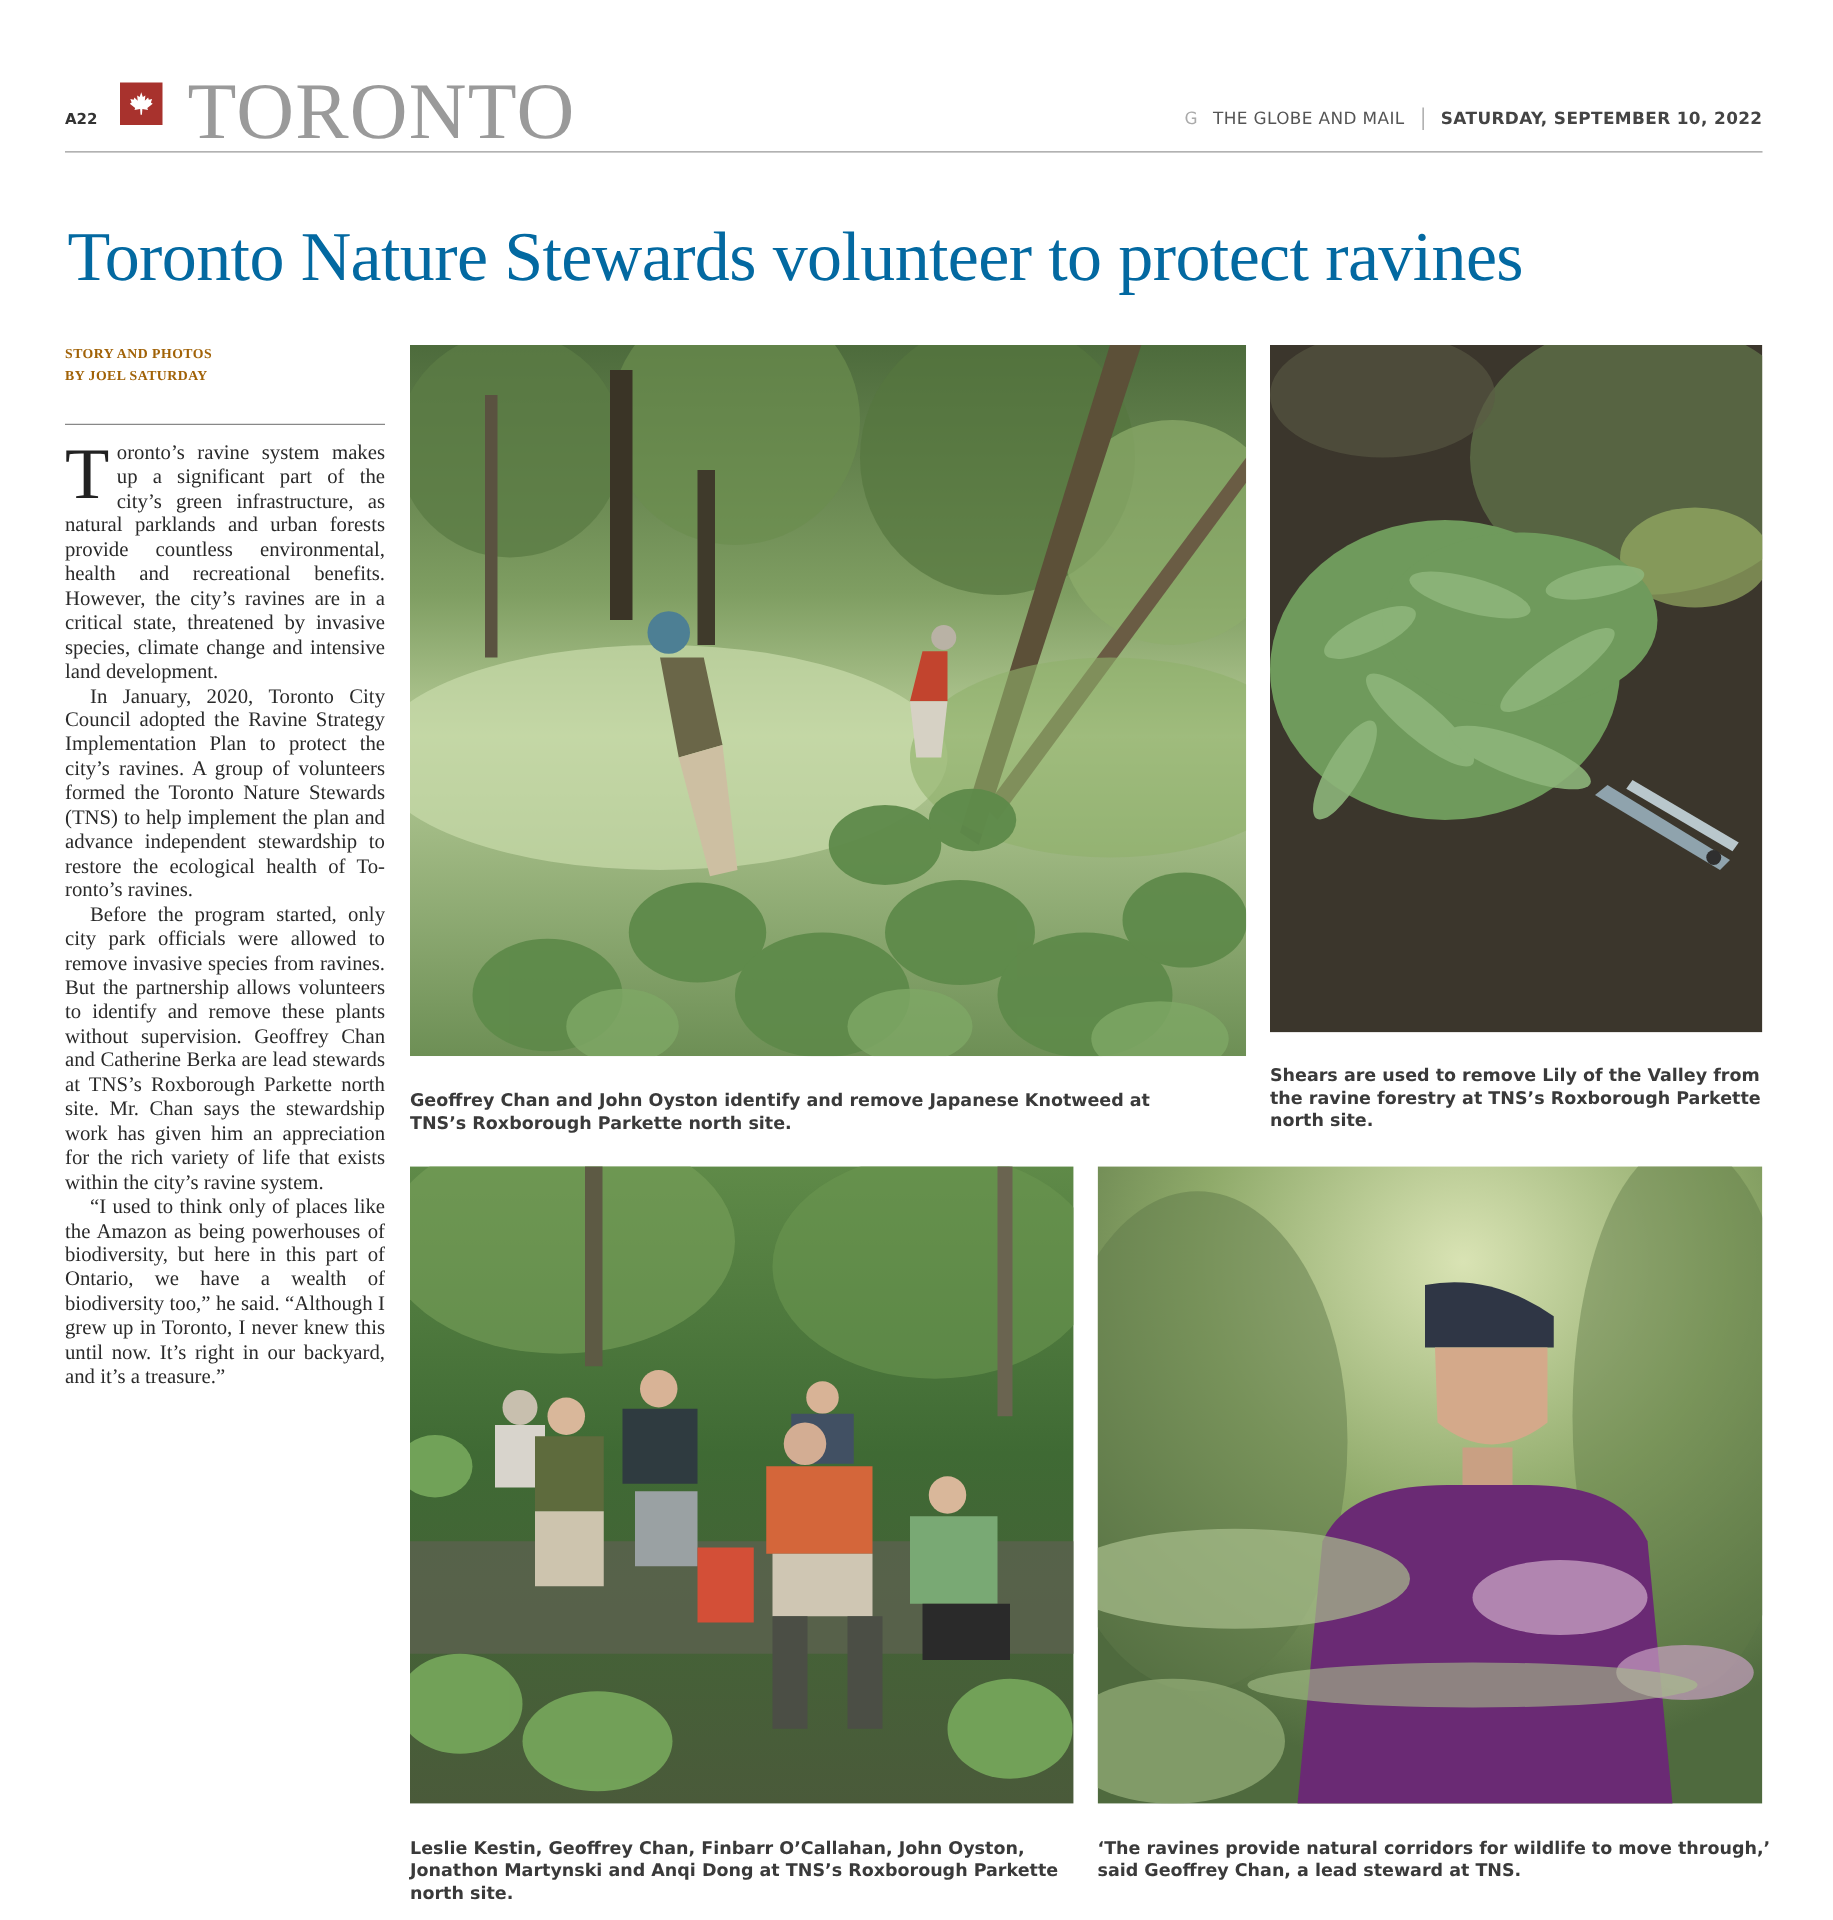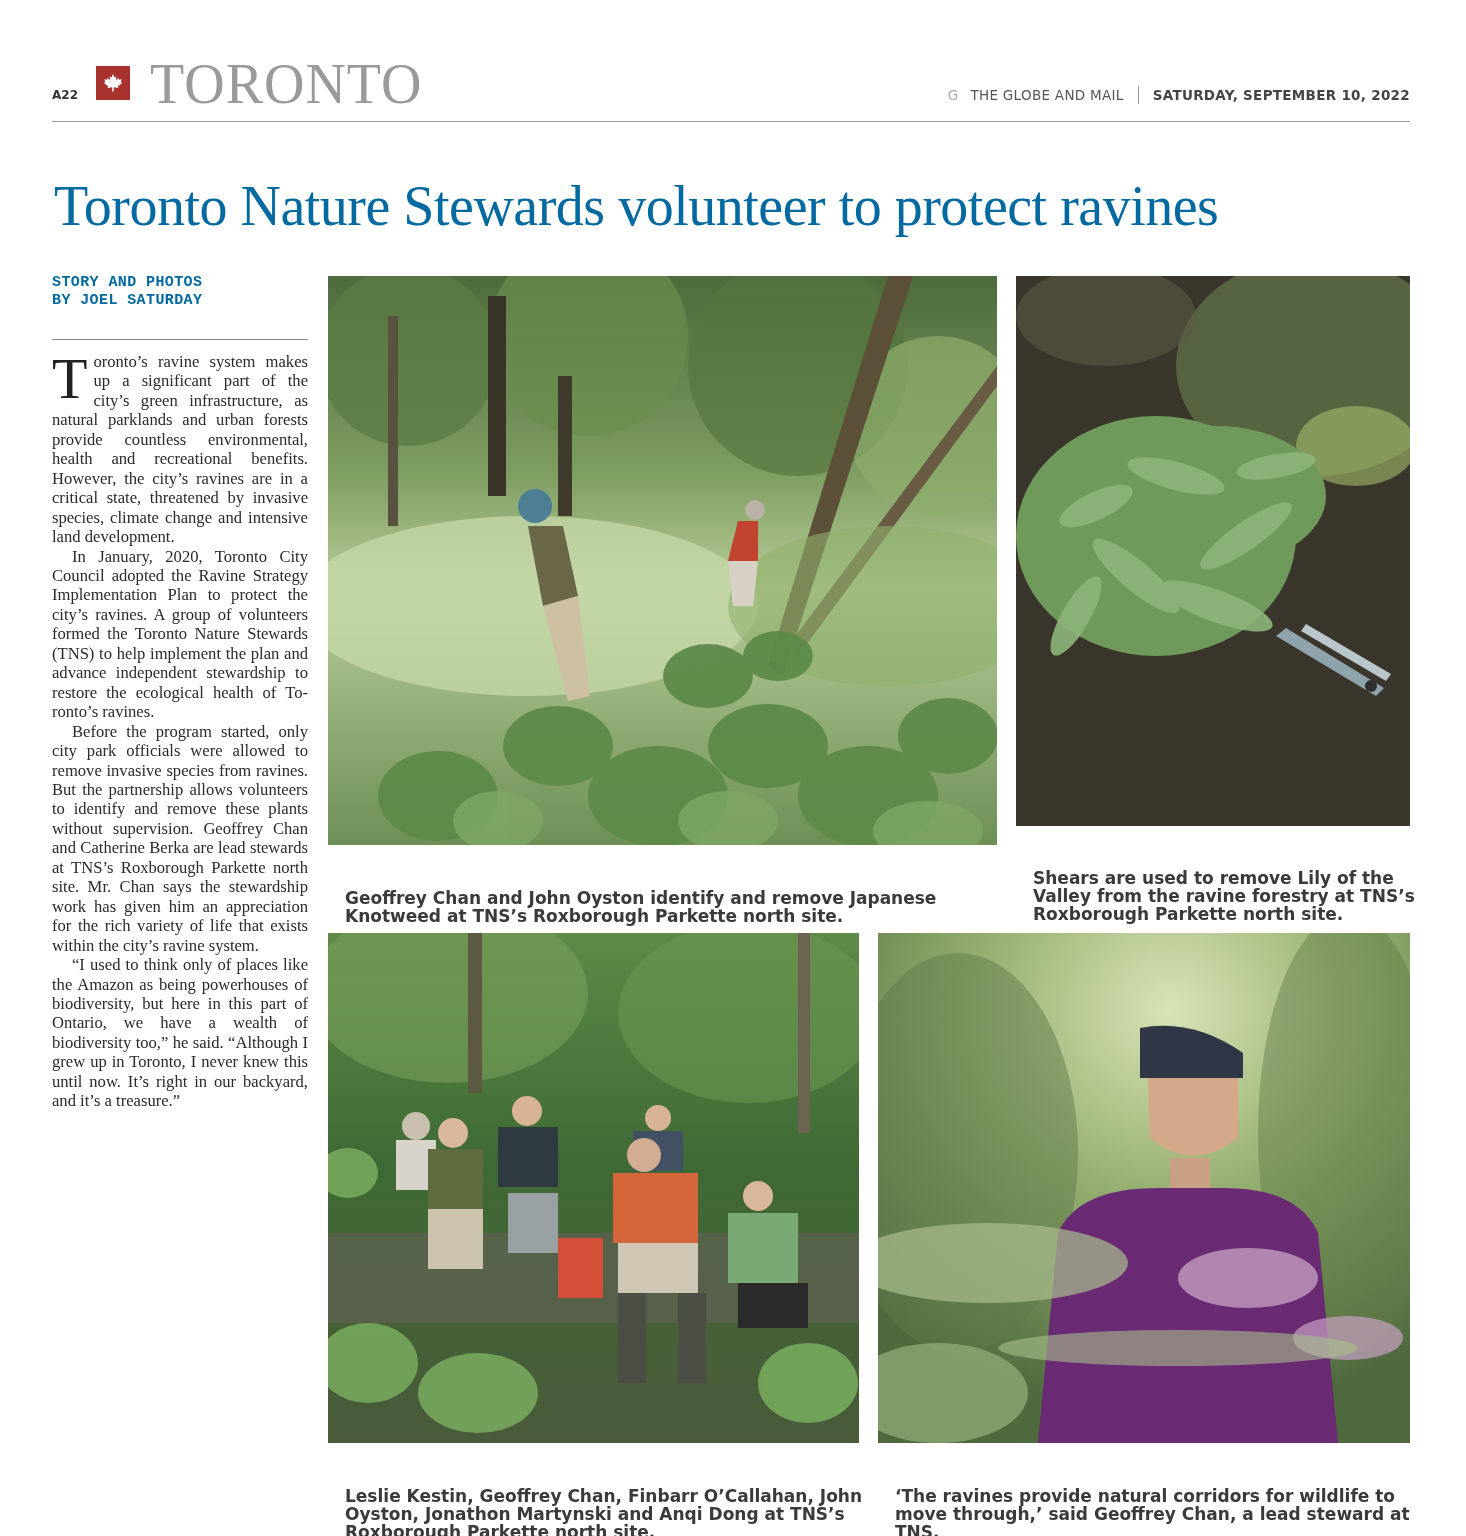--- a/index.html
+++ b/index.html
@@ -13,21 +13,21 @@
   .page-num {
     position: absolute; left: 0; top: 30px;
     font-family: "DejaVu Sans", sans-serif; font-weight: bold; font-size: 12px; color: #333;
   }
   .logo-box {
     position: absolute; left: 44px; top: 8px; width: 34px; height: 34px; background: #a8322d;
     display: flex; align-items: center; justify-content: center;
   }
   .section-title {
     position: absolute; left: 98px; top: -6px;
-    font-family: "Liberation Serif", serif; font-size: 56px; color: #9a9a9a; letter-spacing: 1px;
+    font-family: "Liberation Serif", serif; font-size: 64px; color: #9a9a9a; letter-spacing: 1px;
   }
   .paper-info {
     position: absolute; right: 0; top: 28px;
     font-family: "DejaVu Sans", sans-serif; font-size: 13.5px; color: #555; letter-spacing: 0.3px;
     display: flex; align-items: center;
   }
   .paper-info .g-mark { color: #aaa; margin-right: 12px; }
   .paper-info .sep { display: inline-block; width: 1px; height: 18px; background: #999; margin: 0 14px; }
   .paper-info .date { font-weight: bold; color: #444; }
   .top-rule { position: absolute; left: 52px; top: 121px; width: 1358px; height: 1px; background: #999; }
@@ -35,21 +35,21 @@
   
   .headline {
     position: absolute; left: 54px; top: 176px; margin: 0;
     font-family: "Liberation Serif", serif; font-weight: normal; font-size: 56px; color: #0369a1;
     letter-spacing: -0.5px; line-height: 1.1;
   }
 
   
   .byline {
     position: absolute; left: 52px; top: 274px; width: 256px;
-    font-family: Liberation Mono, monospace; font-weight: bold; font-size: 15px; color: #0369a1;
+    font-family: Liberation Serif, serif; font-weight: bold; font-size: 11px; color: #a16207;
     line-height: 18px; letter-spacing: 0.4px;
   }
   .byline-rule { position: absolute; left: 52px; top: 339px; width: 256px; height: 1px; background: #888; }
 
   
   .body-col {
     position: absolute; left: 52px; top: 352px; width: 256px;
     font-family: "Liberation Serif", serif; font-size: 16.6px; line-height: 19.45px; color: #2a2a2a;
     text-align: justify; hyphens: manual;
   }
@@ -63,22 +63,22 @@
   
   .photo { position: absolute; overflow: hidden; }
   .photo svg { display: block; width: 100%; height: 100%; }
   .ph1 { left: 328px; top: 276px; width: 669px; height: 569px; }
   .ph2 { left: 1016px; top: 276px; width: 394px; height: 550px; }
   .ph3 { left: 328px; top: 933px; width: 531px; height: 510px; }
   .ph4 { left: 878px; top: 933px; width: 532px; height: 510px; }
 
   .caption {
     position: absolute;
-    font-family: "DejaVu Sans", sans-serif; font-weight: bold; font-size: 17px; line-height: 18px;
-    color: #3a3a3a; margin: 17px;
+    font-family: "DejaVu Sans", sans-serif; font-weight: bold; font-size: 14px; line-height: 18px;
+    color: #3a3a3a; margin: 0;
   }
   .cap1 { left: 328px; top: 872px; width: 640px; }
   .cap2 { left: 1016px; top: 852px; width: 394px; }
   .cap3 { left: 328px; top: 1470px; width: 540px; }
   .cap4 { left: 878px; top: 1470px; width: 540px; }
 </style>
 </head>
 <body>
 
 <header class="masthead">

